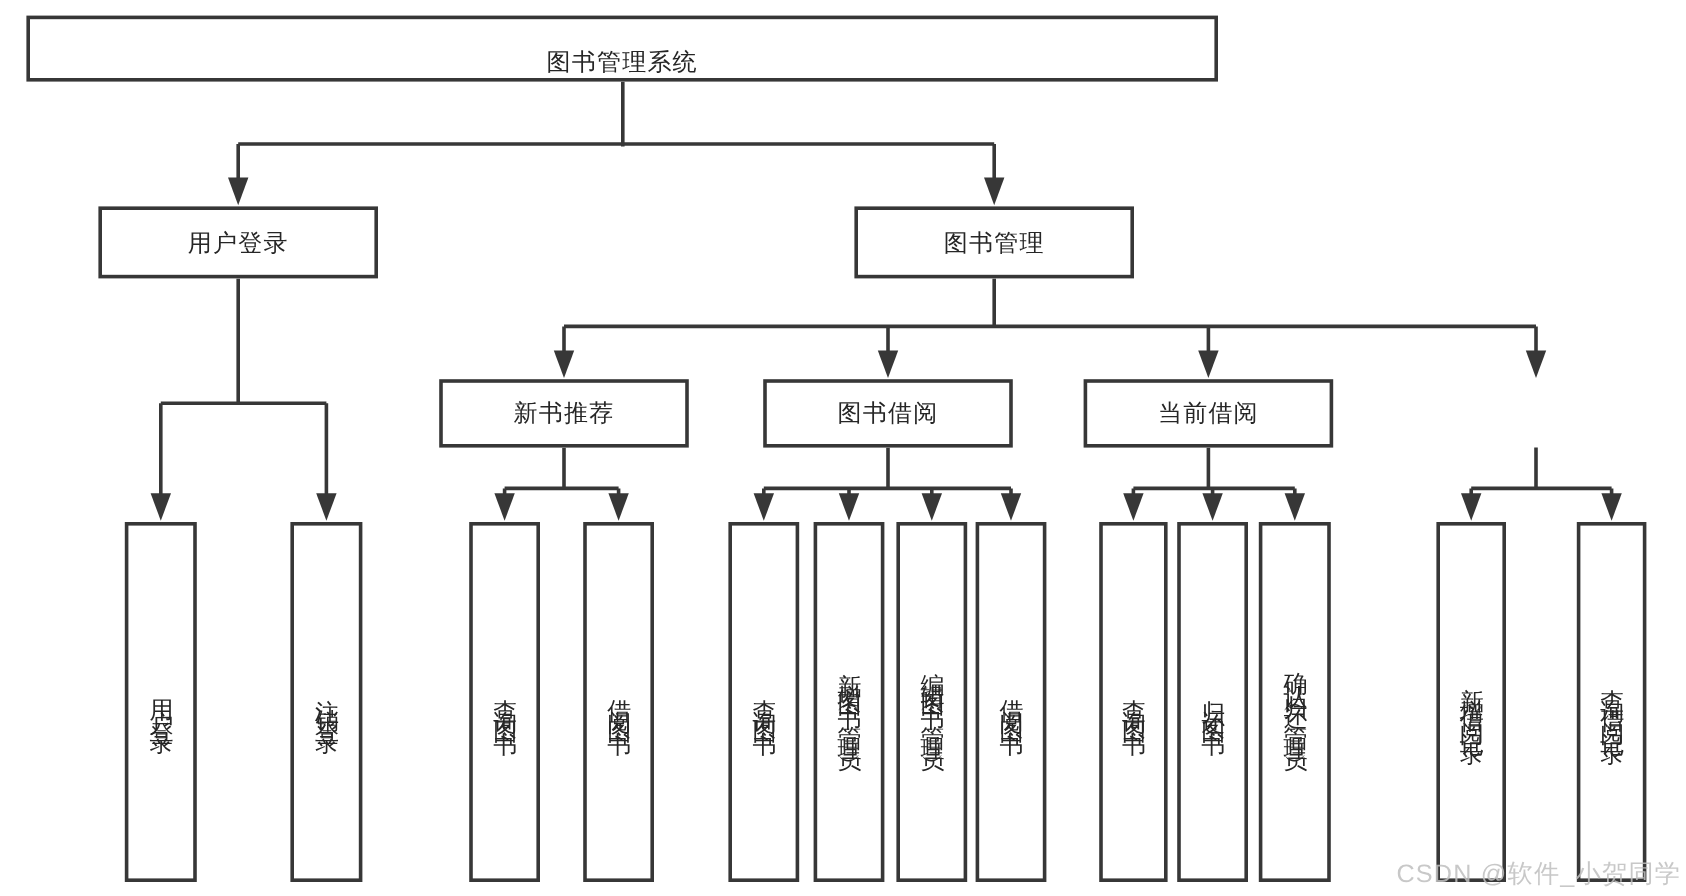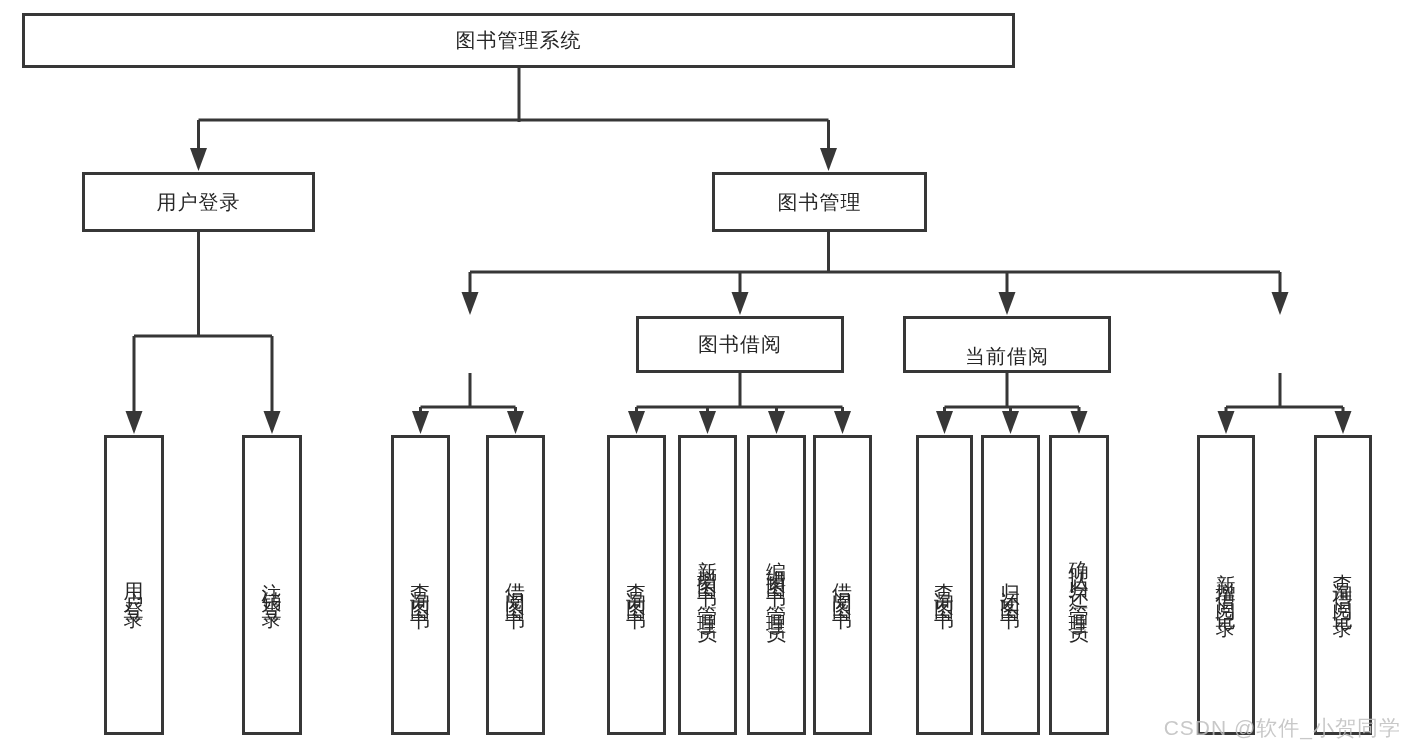--- a/index.html
+++ b/index.html
@@ -109,35 +109,38 @@
       <polygon points="768,411 785,411 776.5,434"></polygon>
       <polygon points="834,411 851,411 842.5,434"></polygon>
       <polygon points="936,411 953,411 944.5,434"></polygon>
       <polygon points="1002,411 1019,411 1010.5,434"></polygon>
       <polygon points="1070.5,411 1087.5,411 1079,434"></polygon>
       <polygon points="1217.5,411 1234.5,411 1226,434"></polygon>
       <polygon points="1334.5,411 1351.5,411 1343,434"></polygon>
     </g>
   </svg>
 
-  <div class="box" style="left:22px; top:13px; width:993px; height:55px;">
+  <div class="box" style="left:22px; top:13px; width:993px; height:55px;align-items:flex-end;">
     <span>图书管理系统</span>
   </div>
 
   <div class="box" style="left:82px; top:172px; width:233px; height:60px;">
     <span>用户登录</span>
   </div>
-  <div class="box" style="left:712px; top:172px; width:215px; height:60px;">
+  <div class="box" style="left:712px; top:172px; width:233px; height:60px;">
     <span>图书管理</span>
   </div>
 
+  <div class="box" style="left:366px; top:316px; width:208px; height:57px;">
+    <span>新书推荐</span>
+  </div>
   <div class="box" style="left:636px; top:316px; width:208px; height:57px;">
     <span>图书借阅</span>
   </div>
-  <div class="box" style="left:903px; top:316px; width:208px; height:57px;align-items:flex-end;">
+  <div class="box" style="left:903px; top:316px; width:208px; height:57px;">
     <span>当前借阅</span>
   </div>
 
   <div class="box leaf" style="left:104px; top:435px; width:60px; height:300px;">
     <span class="vtext">用户登录</span>
   </div>
   <div class="box leaf" style="left:242px; top:435px; width:60px; height:300px;">
     <span class="vtext">注销登录</span>
   </div>
 

